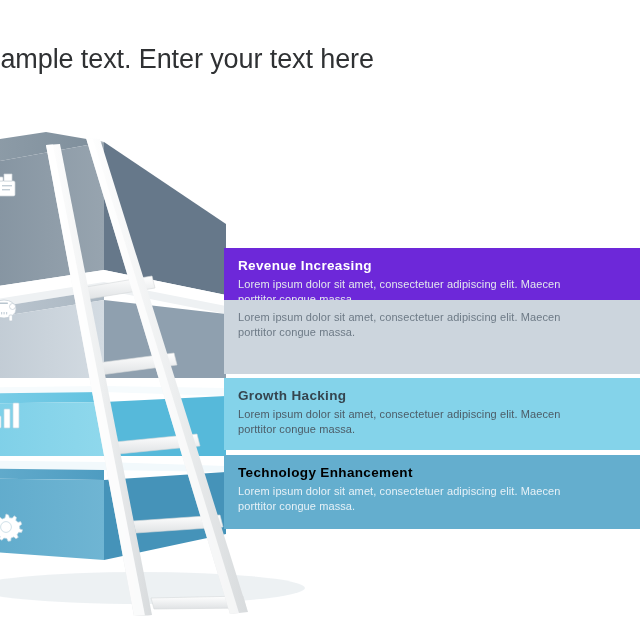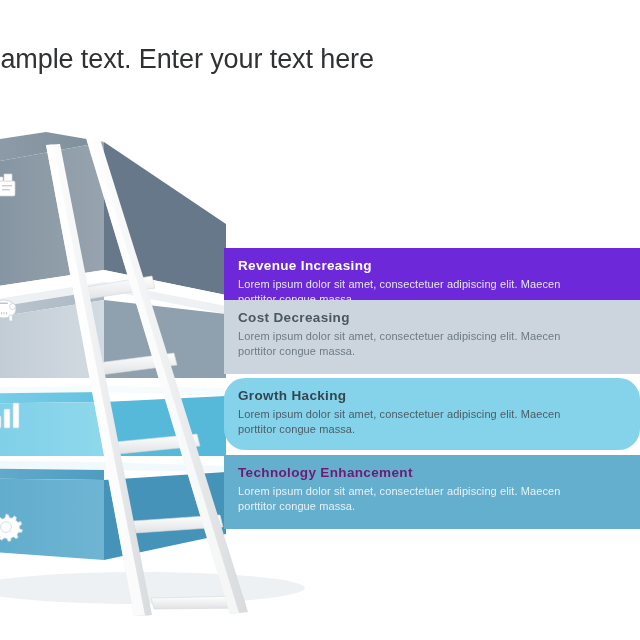--- a/index.html
+++ b/index.html
@@ -75,26 +75,26 @@
   .band .b-body .l2 { display: block; }
 
   #band1 { top: 224px;  height: 72px;  background: #6d28d9; margin-top: 24px; }
   #band1 .b-title { color: #ffffff; }
   #band1 .b-body  { color: #e2e8ec; }
 
   #band2 { top: 300px;  height: 74px;  background: #ccd5dd; }
   #band2 .b-title { color: #4a5662; }
   #band2 .b-body  { color: #6d7a86; }
 
-  #band3 { top: 378px;  height: 72px;  background: #84d3ea; border-radius: 21px; }
+  #band3 { top: 378px;  height: 72px;  background: #84d3ea; }
   #band3 .b-title { color: #35454f; }
   #band3 .b-body  { color: #4c5c67; }
 
   #band4 { top: 455px;  height: 74px;  background: #64aece; }
-  #band4 .b-title { color: #701a75; }
+  #band4 .b-title { color: #000000; }
   #band4 .b-body  { color: #e6f1f7; }
 
   
   .step-icon {
     position: absolute;
     width: 34px;
     height: 34px;
     pointer-events: none;
   }
   .step-icon svg { display: block; width: 100%; height: 100%; }
@@ -284,21 +284,20 @@
 
   <div class="band" id="band1">
     <div class="b-title">Revenue Increasing</div>
     <div class="b-body">
       <span>Lorem ipsum dolor sit amet, consectetuer adipiscing elit.  Maecen</span>
       <span class="l2">porttitor congue massa.</span>
     </div>
   </div>
 
   <div class="band" id="band2">
-    <div class="b-title">Cost Decreasing</div>
     <div class="b-body">
       <span>Lorem ipsum dolor sit amet, consectetuer adipiscing elit.  Maecen</span>
       <span class="l2">porttitor congue massa.</span>
     </div>
   </div>
 
   <div class="band" id="band3">
     <div class="b-title">Growth Hacking</div>
     <div class="b-body">
       <span>Lorem ipsum dolor sit amet, consectetuer adipiscing elit.  Maecen</span>

